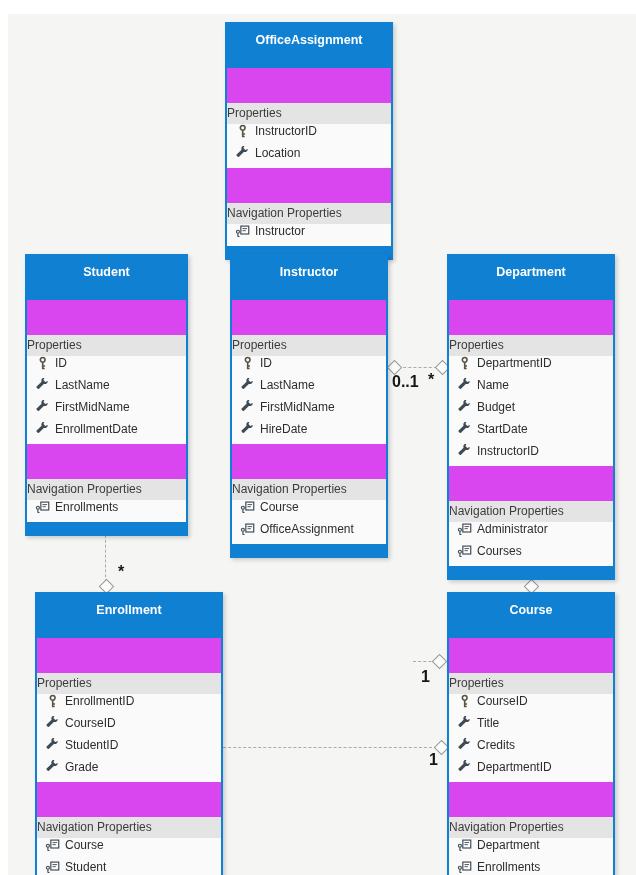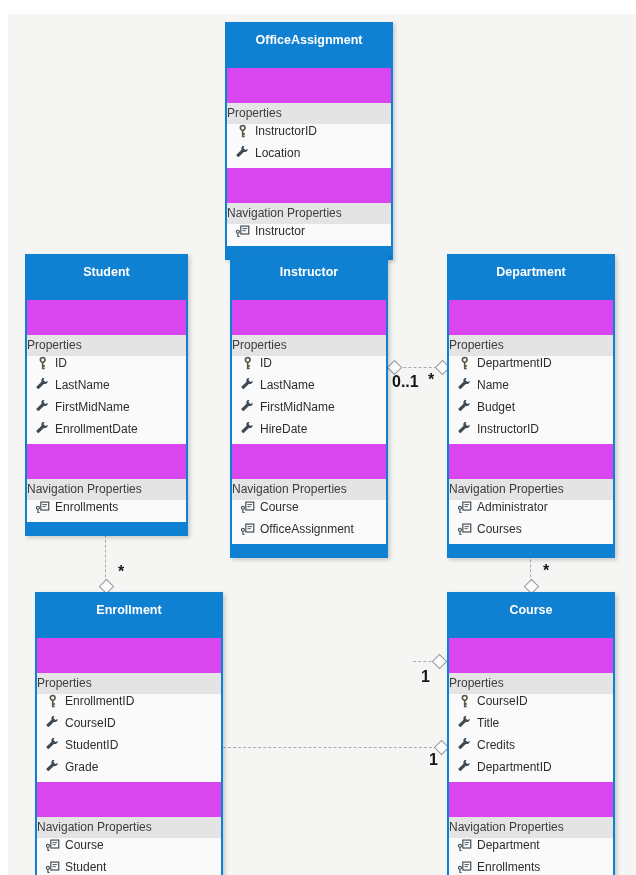--- a/index.html
+++ b/index.html
@@ -246,20 +246,26 @@
     <div class="ent-row">
       <svg class="icon" viewBox="0 0 16 16">
           <use href="#i-wrench"></use>
         </svg>
       <span class="lbl">Budget</span>
     </div>
     <div class="ent-row">
       <svg class="icon" viewBox="0 0 16 16">
           <use href="#i-wrench"></use>
         </svg>
+      <span class="lbl">StartDate</span>
+    </div>
+    <div class="ent-row">
+      <svg class="icon" viewBox="0 0 16 16">
+          <use href="#i-wrench"></use>
+        </svg>
       <span class="lbl">InstructorID</span>
     </div>
     <div class="ent-section">Navigation Properties</div>
     <div class="ent-row">
       <svg class="icon" viewBox="0 0 18 16">
           <use href="#i-nav"></use>
         </svg>
       <span class="lbl">Administrator</span>
     </div>
     <div class="ent-row">

